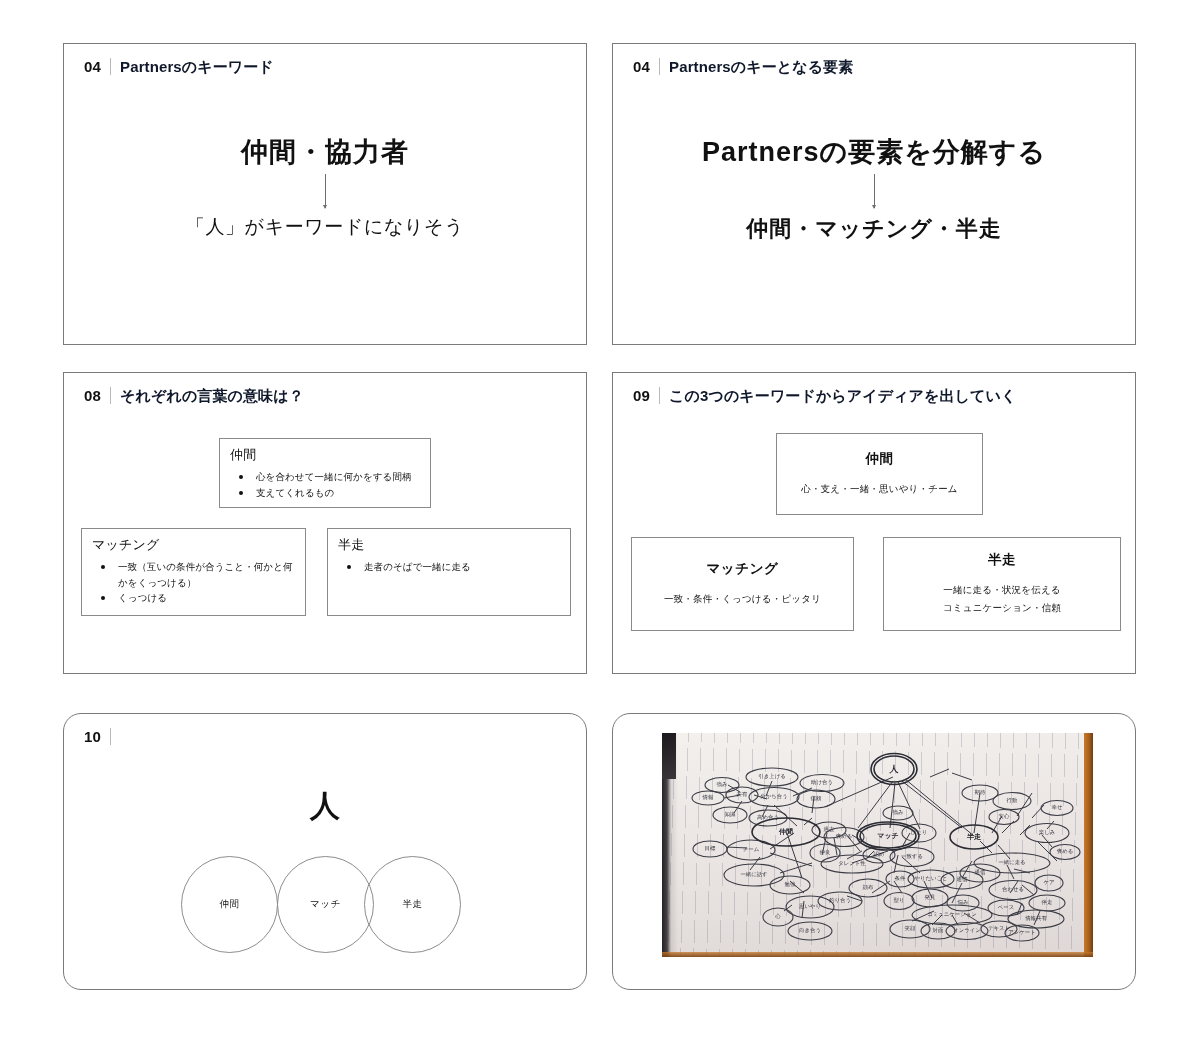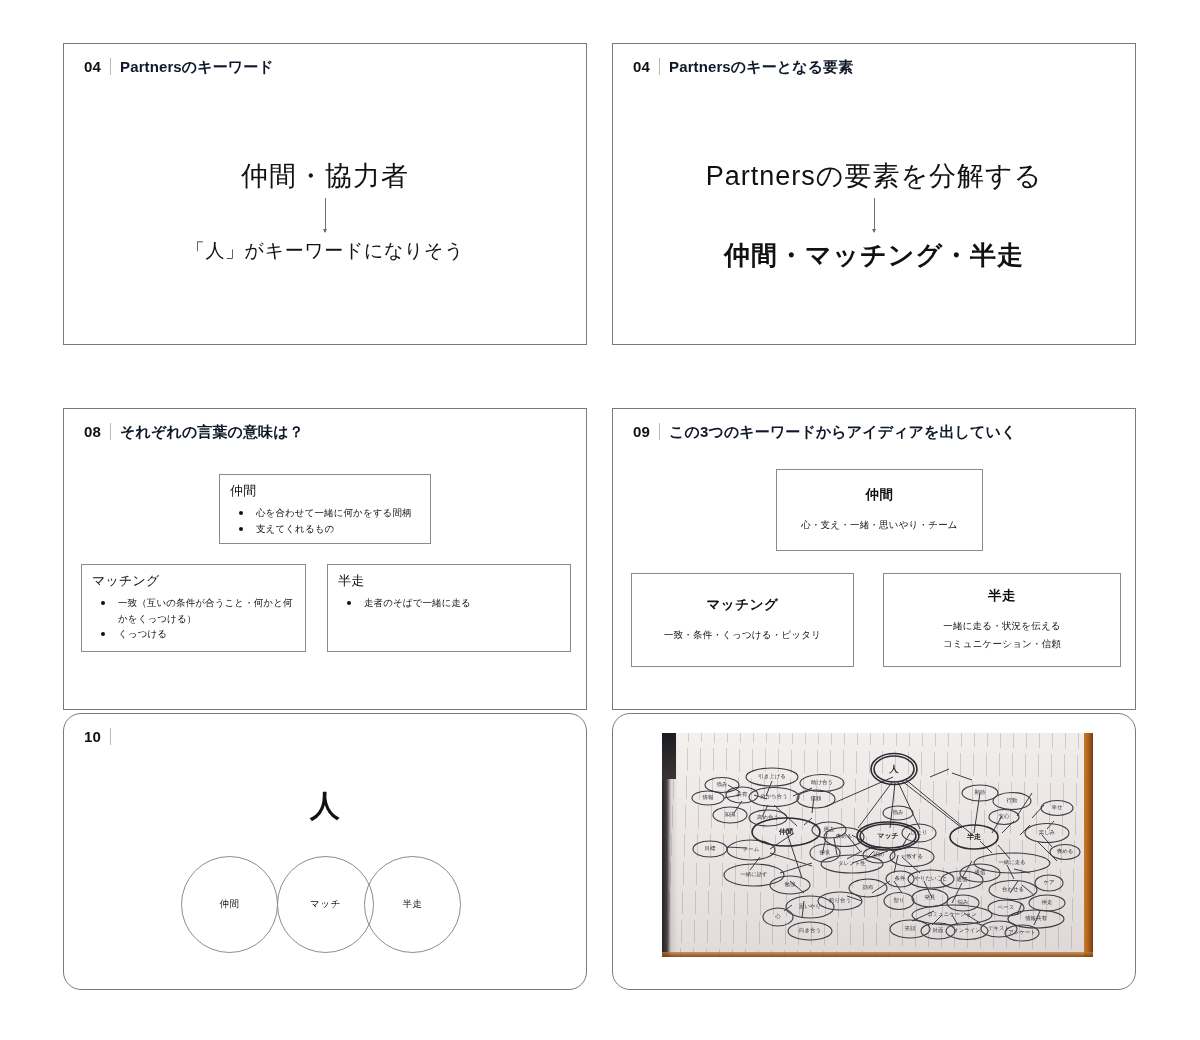--- a/index.html
+++ b/index.html
@@ -21,21 +21,21 @@
     overflow: hidden;
   }
   .slide {
     position: absolute;
     background: #ffffff;
     border: 1px solid #7a7a7a;
     overflow: hidden;
   }
   
   .r1 { top: 43px;  height: 302px; }
-  .r2 { top: 372px; height: 302px; margin-top: 36px; }
+  .r2 { top: 372px; height: 302px; }
   .r3 { top: 713px; height: 277px; border-radius: 18px; }
   .c1 { left: 63px;  width: 524px; }
   .c2 { left: 612px; width: 524px; }
 
   
   .sl-head {
     position: absolute;
     left: 20px;
     top: 14px;
     display: flex;
@@ -66,24 +66,23 @@
   
   .stack {
     position: absolute;
     left: 0;
     right: 0;
     top: 92px;
     text-align: center;
   }
   .stack-main {
     font-size: 27px;
-    font-weight: normal;
+    font-weight: bold;
     letter-spacing: 1px;
     line-height: 1.2;
-    margin-top: 24px;
   }
   .arrow-wrap {
     height: 46px;
     display: flex;
     align-items: center;
     justify-content: center;
   }
   .arrow-line {
     position: relative;
     width: 1px;
@@ -98,21 +97,21 @@
     width: 0; height: 0;
     border-left: 2.5px solid transparent;
     border-right: 2.5px solid transparent;
     border-top: 4px solid #6e6e6e;
   }
   .stack-sub {
     font-size: 19px;
     font-weight: normal;
     letter-spacing: 0.6px;
   }
-  .stack-sub.bold { font-weight: bold; font-size: 26px; letter-spacing: 1px; text-align: center; }
+  .stack-sub.bold { font-weight: bold; font-size: 22px; letter-spacing: 1px; text-align: center; }
 
   
   .bbox {
     position: absolute;
     border: 1px solid #8a8a8a;
     background: #ffffff;
     padding: 7px 10px 9px 10px;
   }
   .bbox-title {
     font-size: 13px;

